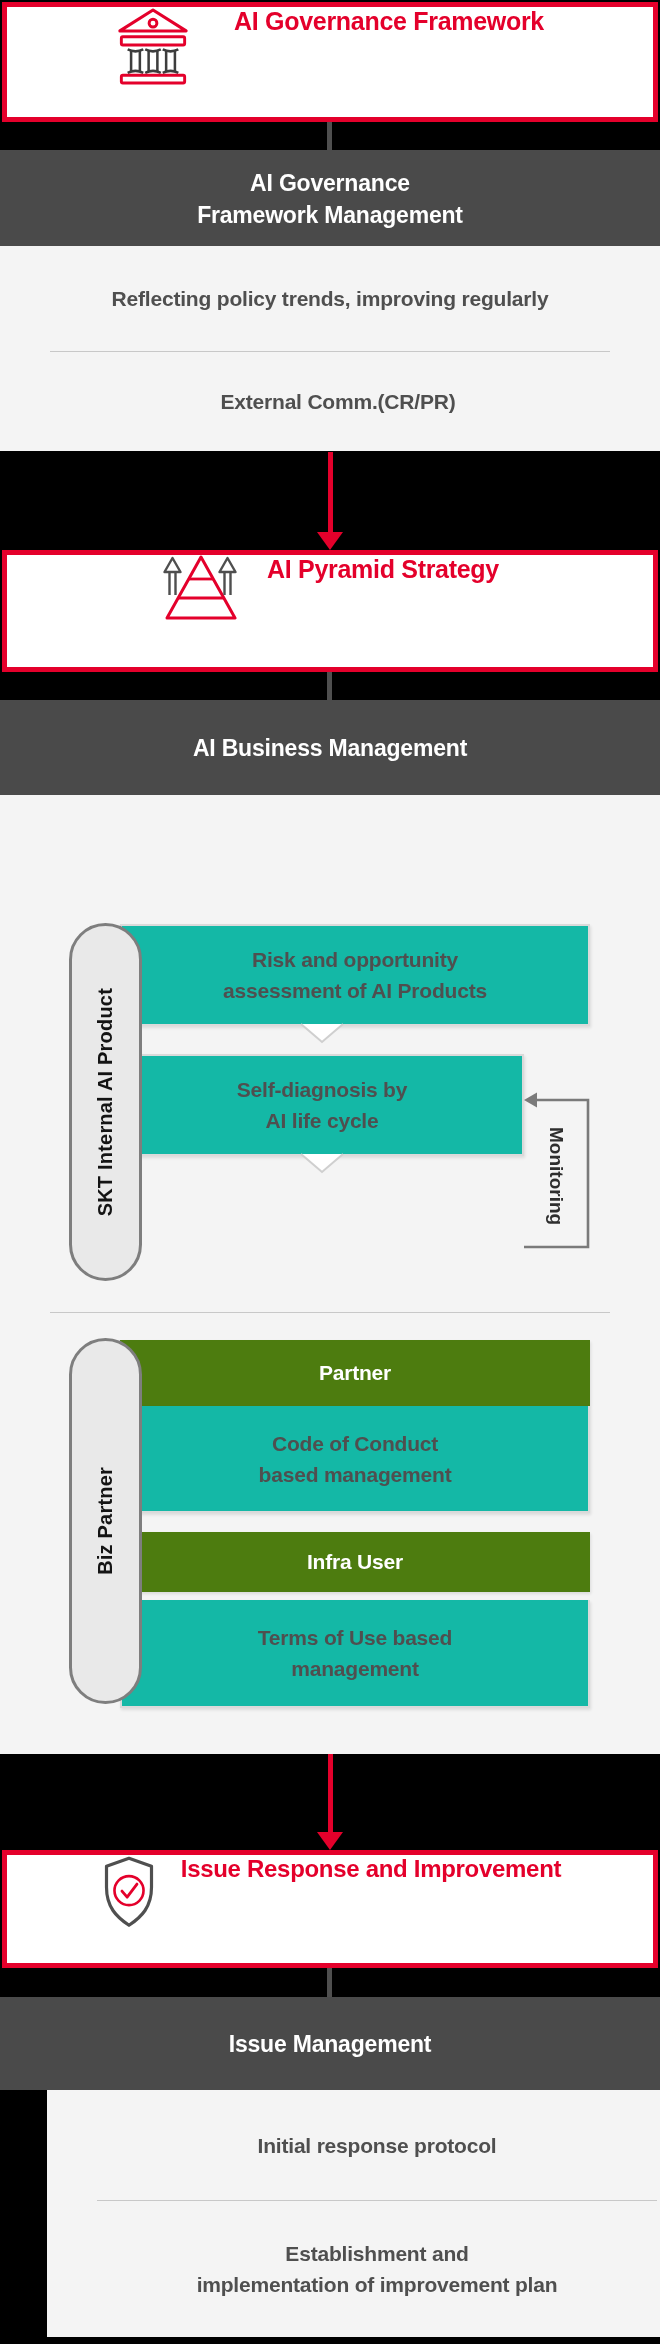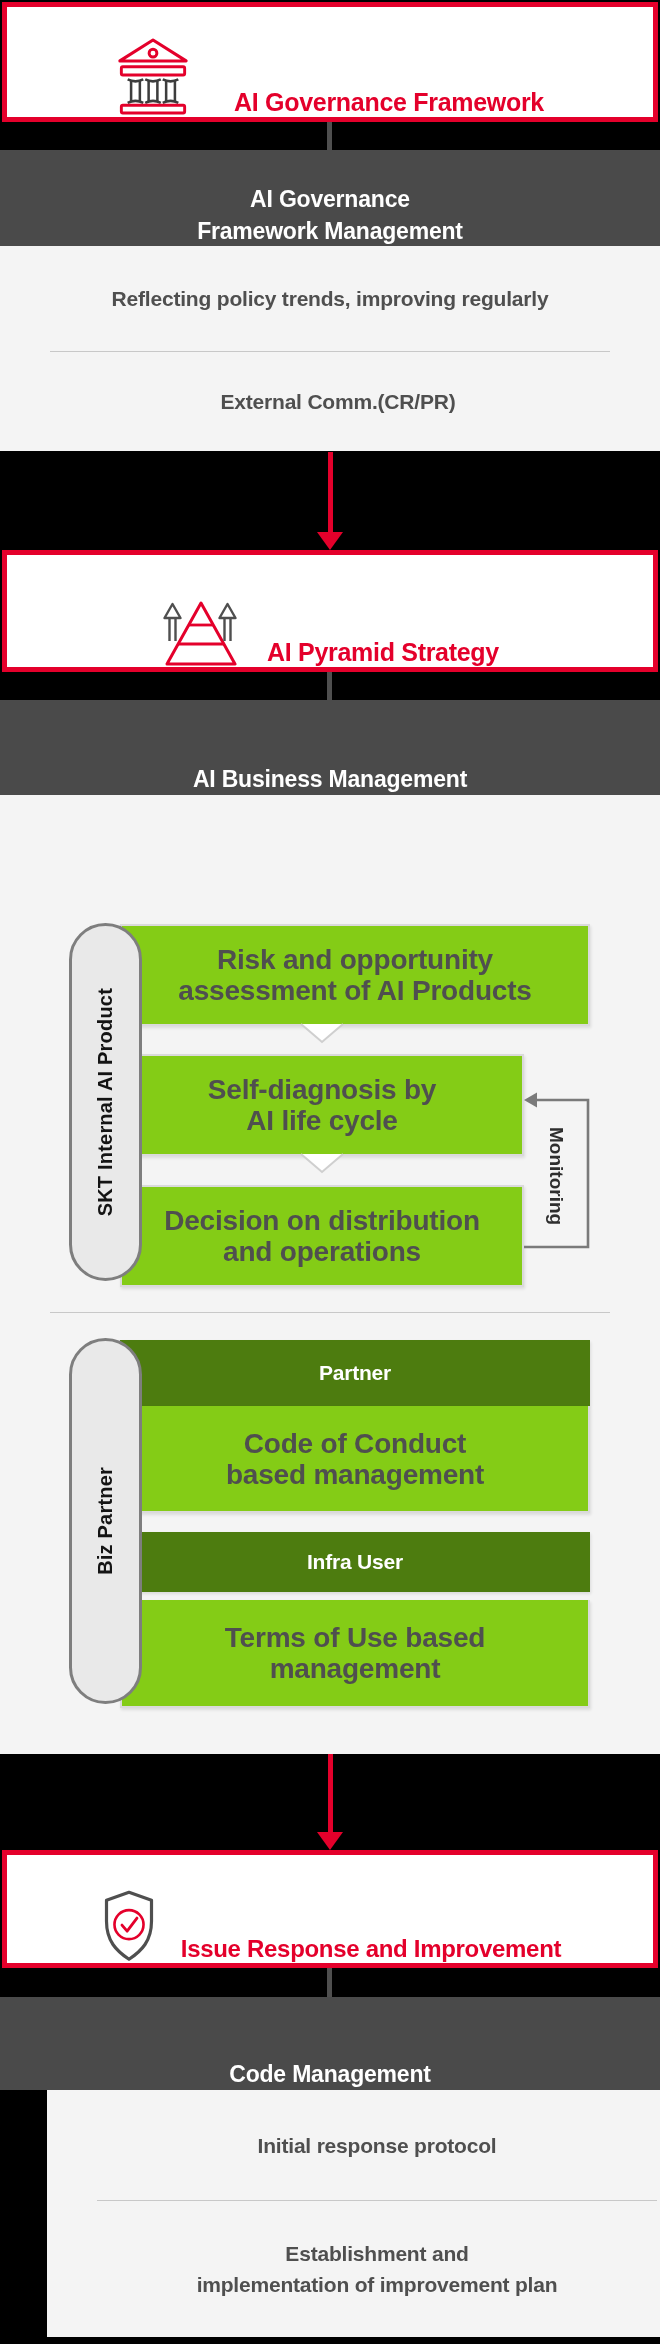--- a/index.html
+++ b/index.html
@@ -6,59 +6,59 @@
   .canvas{
     position:relative;width:660px;height:2344px;background:#000;overflow:hidden;
     font-family:"Liberation Sans","DejaVu Sans",sans-serif;font-weight:700;
     -webkit-font-smoothing:antialiased;
   }
   .ml{white-space:pre-line;}
   
   .banner{
     position:absolute;left:2px;width:656px;box-sizing:border-box;
     background:#fff;border:5px solid #e4002b;
-    display:flex;align-items:flex-end;justify-content:center;
+    display:flex;align-items:flex-start;justify-content:center;
   }
   .banner-label{color:#e4002b;font-size:25px;letter-spacing:-0.3px;}
   .banner .icon{display:flex;align-items:center;justify-content:center;}
   
   .connector{position:absolute;left:327px;width:5px;background:#4f4f4f;}
   .red-arrow{position:absolute;left:0;width:660px;}
   .ra-line{position:absolute;left:327.5px;top:0;width:5px;background:#e4002b;}
   .ra-head{position:absolute;left:317px;bottom:0;width:0;height:0;
     border-left:13px solid transparent;border-right:13px solid transparent;
     border-top:18px solid #e4002b;}
   
   .dark-header{
     position:absolute;left:0;width:660px;background:#4a4a4a;color:#fff;
-    display:flex;align-items:flex-end;justify-content:center;text-align:center;
+    display:flex;align-items:center;justify-content:center;text-align:center;
     font-size:23px;line-height:32px;letter-spacing:-0.2px;
   }
   
   .light-panel{position:absolute;left:0;width:660px;background:#f4f4f4;
     display:flex;flex-direction:column;}
   .panel-row{display:flex;align-items:center;justify-content:center;text-align:center;
     color:#4f4f4f;font-size:21px;line-height:31px;letter-spacing:-0.2px;}
   .hdivider{height:1px;width:560px;margin:0 auto;background:#c8c8c8;flex:none;}
   
   .flow-section{position:absolute;left:0;width:660px;background:#f4f4f4;}
   .intro{position:absolute;left:0;top:16px;width:660px;text-align:center;
     color:#4f4f4f;font-size:21px;line-height:35px;letter-spacing:-0.2px;}
   .pill{
     position:absolute;left:69px;width:73px;box-sizing:border-box;z-index:3;
     background:#e9e9e9;border:3px solid #7e7e7e;border-radius:37px;
     display:flex;align-items:center;justify-content:center;
   }
   .pill span{writing-mode:vertical-rl;transform:rotate(180deg);
     font-size:20px;color:#141414;letter-spacing:0.2px;}
   .step-box{
-    position:absolute;box-sizing:border-box;background:#84cc16;border:2px solid #dadada;
+    position:absolute;box-sizing:border-box;background:#14b8a6;border:2px solid #dadada;
     box-shadow:1px 2px 3px rgba(0,0,0,0.10);
     display:flex;align-items:center;justify-content:center;text-align:center;
-    color:#4f4f4f;font-size:28px;line-height:31px;letter-spacing:-0.2px;z-index:1;
+    color:#4f4f4f;font-size:21px;line-height:31px;letter-spacing:-0.2px;z-index:1;
   }
   .chevron{position:absolute;z-index:2;line-height:0;}
   .gray-bar{
     position:absolute;box-sizing:border-box;background:#4d7c0f;color:#fff;
     box-shadow:1px 2px 3px rgba(0,0,0,0.10);
     display:flex;align-items:center;justify-content:center;
     font-size:21px;letter-spacing:-0.2px;z-index:1;
   }
   .monitor-label{position:absolute;left:538px;top:323px;width:36px;height:116px;
     display:flex;align-items:center;justify-content:center;z-index:2;}
@@ -146,22 +146,20 @@
 
     <div class="step-box ml" style="left:120px;top:259px;width:404px;height:102px;">Self-diagnosis by
 AI life cycle</div>
 
     <div class="chevron" style="left:300px;top:358px;">
       <svg width="44" height="22" viewBox="0 0 44 22">
         <path d="M1 1 L22 19 L43 1" fill="#ffffff" stroke="#cfcfcf" stroke-width="2"></path>
       </svg>
     </div>
 
-    <div class="step-box ml" style="left:120px;top:390px;width:404px;height:102px;">Decision on distribution
-and operations</div>
 
     <div class="bracket" style="left:518px;top:293px;">
       <svg width="78" height="170" viewBox="0 0 78 170" fill="none">
         <path d="M18 12 H70 V159 H6" stroke="#7a7a7a" stroke-width="2.6"></path>
         <polygon points="6,12 19,4.5 19,19.5" fill="#7a7a7a"></polygon>
       </svg>
     </div>
     <div class="monitor-label">
       <span>Monitoring</span>
     </div>
@@ -195,21 +193,21 @@
         <circle cx="32" cy="37.5" r="15.5" stroke="#e4002b" stroke-width="2.8"></circle>
         <path d="M24.5 38 L30 44.5 L40.5 30.5" stroke="#e4002b" stroke-width="3" stroke-linecap="round" stroke-linejoin="round"></path>
       </svg>
     </span>
     <span class="banner-label" style="font-size:24px;">Issue Response and Improvement</span>
   </div>
 
   <div class="connector" style="top:1968px;height:29px;"></div>
 
   <div class="dark-header" style="top:1997px;height:93px;">
-    <span>Code Management</span>
+    <span>Issue Management</span>
   </div>
 
   <div class="light-panel" style="top:2090px;height:247px;margin-left:47px;">
     <div class="panel-row" style="height:110px;">Initial response protocol</div>
     <div class="hdivider"></div>
     <div class="panel-row ml" style="flex:1;">Establishment and
 implementation of improvement plan</div>
   </div>
 
 </div>

